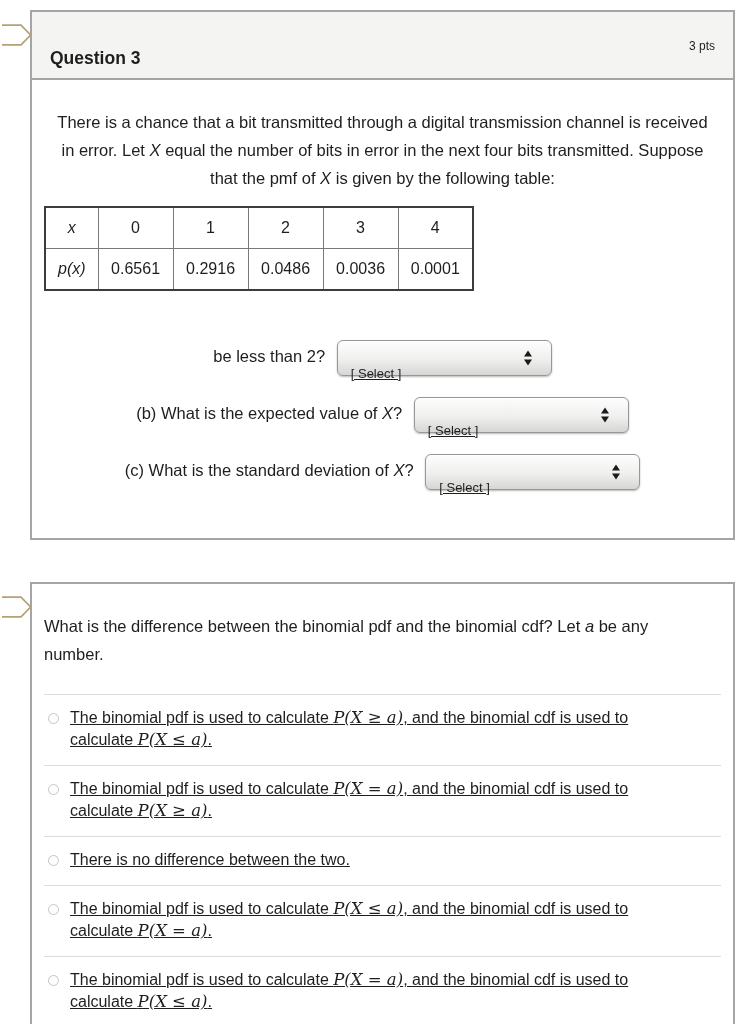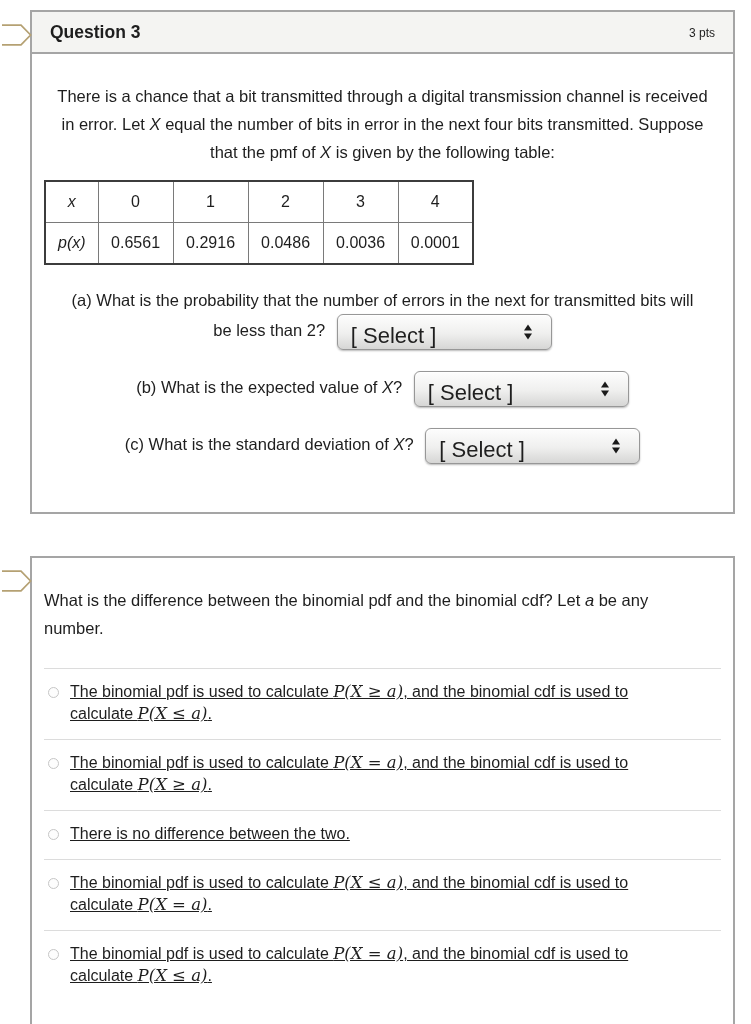--- a/index.html
+++ b/index.html
@@ -23,21 +23,21 @@
   .qbox + .qbox { margin-top: 42px; }
 
   .q-header {
     display: flex;
     justify-content: space-between;
     align-items: center;
     background: #f4f4f2;
     border-bottom: 2px solid #a5a5a5;
     padding: 10px 18px 9px 18px;
   }
-  .q-title { font-weight: bold; font-size: 17.5px; }
+  .q-title { font-weight: bold; font-size: 17.5px; margin-top: 26px; }
   .q-pts { font-size: 12px; }
 
   .q-body { padding: 6px 12px 34px 12px; font-size: 16px; }
   .q-body-3 { padding-bottom: 48px; text-align: center; }
 
   .intro { margin-top: 22px; line-height: 28px; font-size: 16.5px; }
 
   .seg-i { font-style: italic; }
   .seg-b { font-weight: normal; margin-top: 12px; }
   .seg-m {
@@ -80,23 +80,24 @@
     height: 36px;
     margin-left: 7px;
     border: 1px solid #979797;
     border-radius: 6px;
     background: linear-gradient(#fdfdfd, #efefee 55%, #d6d6d5);
     box-shadow: 0 1px 2px rgba(0,0,0,0.28), inset 0 1px 0 #ffffff;
     cursor: pointer;
   }
   .selectbox .sel-label {
     position: absolute;
-    left: 13px; top: 7px;
-    font-size: 22px;
+    left: 13px; top: 19px;
+    font-size: 13px;
     color: #1f1f1f;
+    text-decoration: underline;
   }
   .sel-arrows {
     position: absolute;
     right: 18px; top: 50%;
     transform: translateY(-50%);
     width: 9px; height: 15px;
   }
   .sel-arrows::before, .sel-arrows::after {
     content: "";
     position: absolute;
@@ -161,21 +162,21 @@
           <td>0.6561</td>
           <td>0.2916</td>
           <td>0.0486</td>
           <td>0.0036</td>
           <td>0.0001</td>
         </tr>
       </tbody>
         </table>
 
       <div class="part">
-        <span><span>(a) What is the probability that the number of errors in the next for transmitted bits will</span><br><span>be less than 2? </span></span><span class="selectbox"><span class="sel-label">[ Select ]</span><span class="sel-arrows"></span></span>
+        <span><br><span>be less than 2? </span></span><span class="selectbox"><span class="sel-label">[ Select ]</span><span class="sel-arrows"></span></span>
       </div>
 
       <div class="part">
         <span><span>(b) What is the expected value of </span><span class="seg-i">X</span><span>? </span></span><span class="selectbox"><span class="sel-label">[ Select ]</span><span class="sel-arrows"></span></span>
       </div>
 
       <div class="part">
         <span><span>(c) What is the standard deviation of </span><span class="seg-i">X</span><span>? </span></span><span class="selectbox"><span class="sel-label">[ Select ]</span><span class="sel-arrows"></span></span>
       </div>
     </div>

